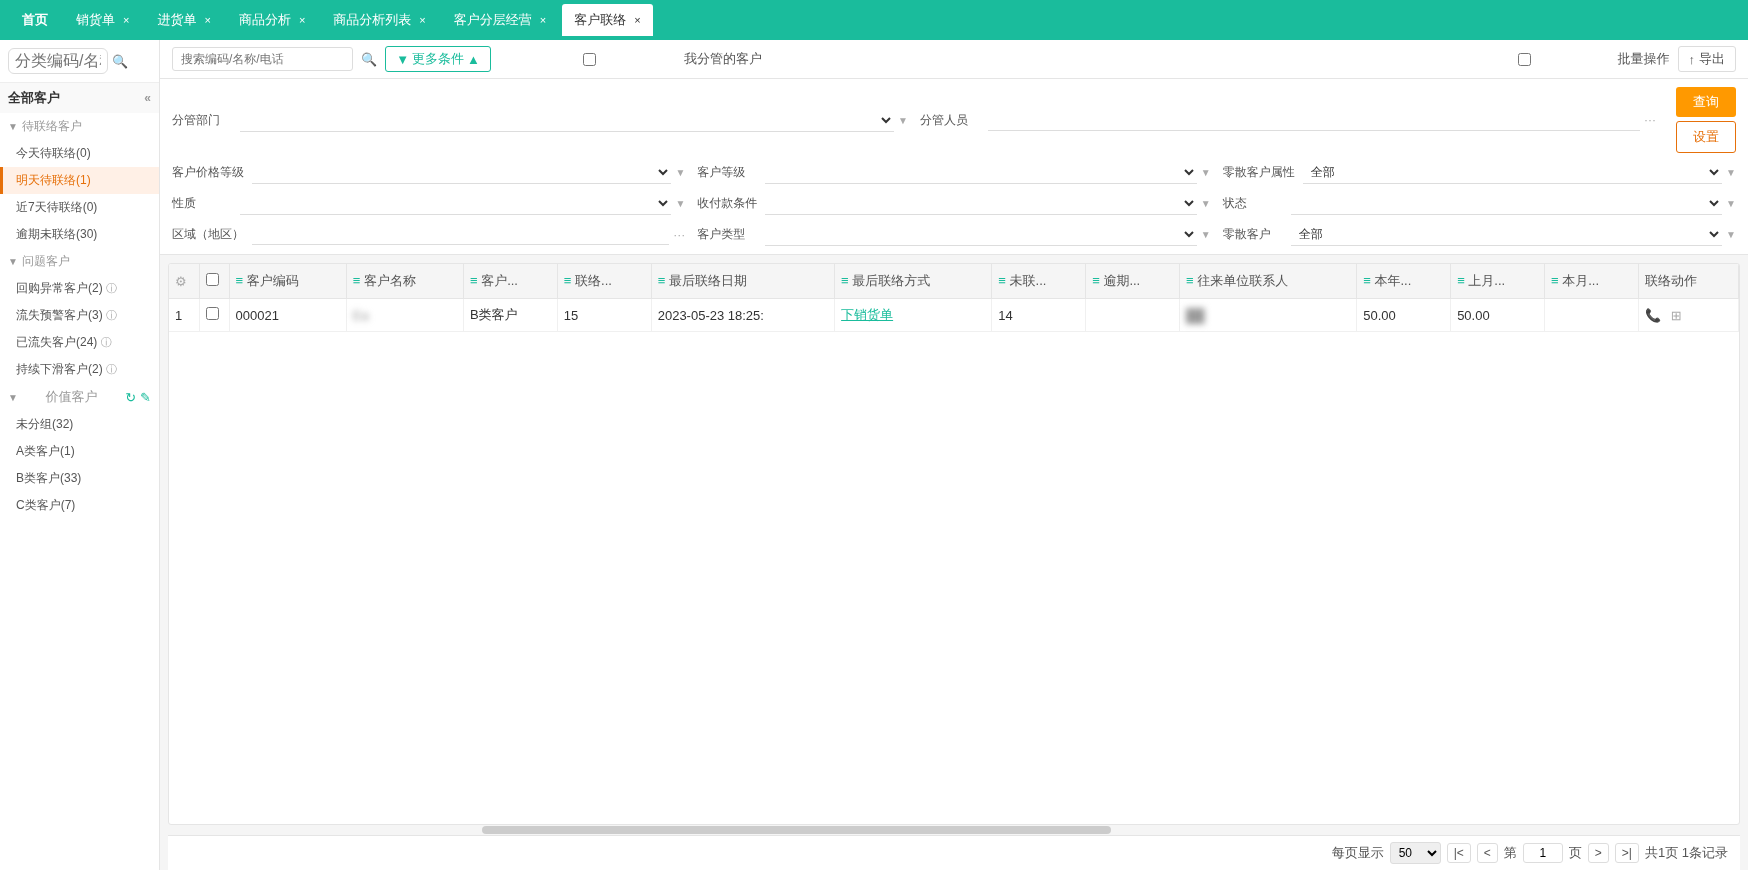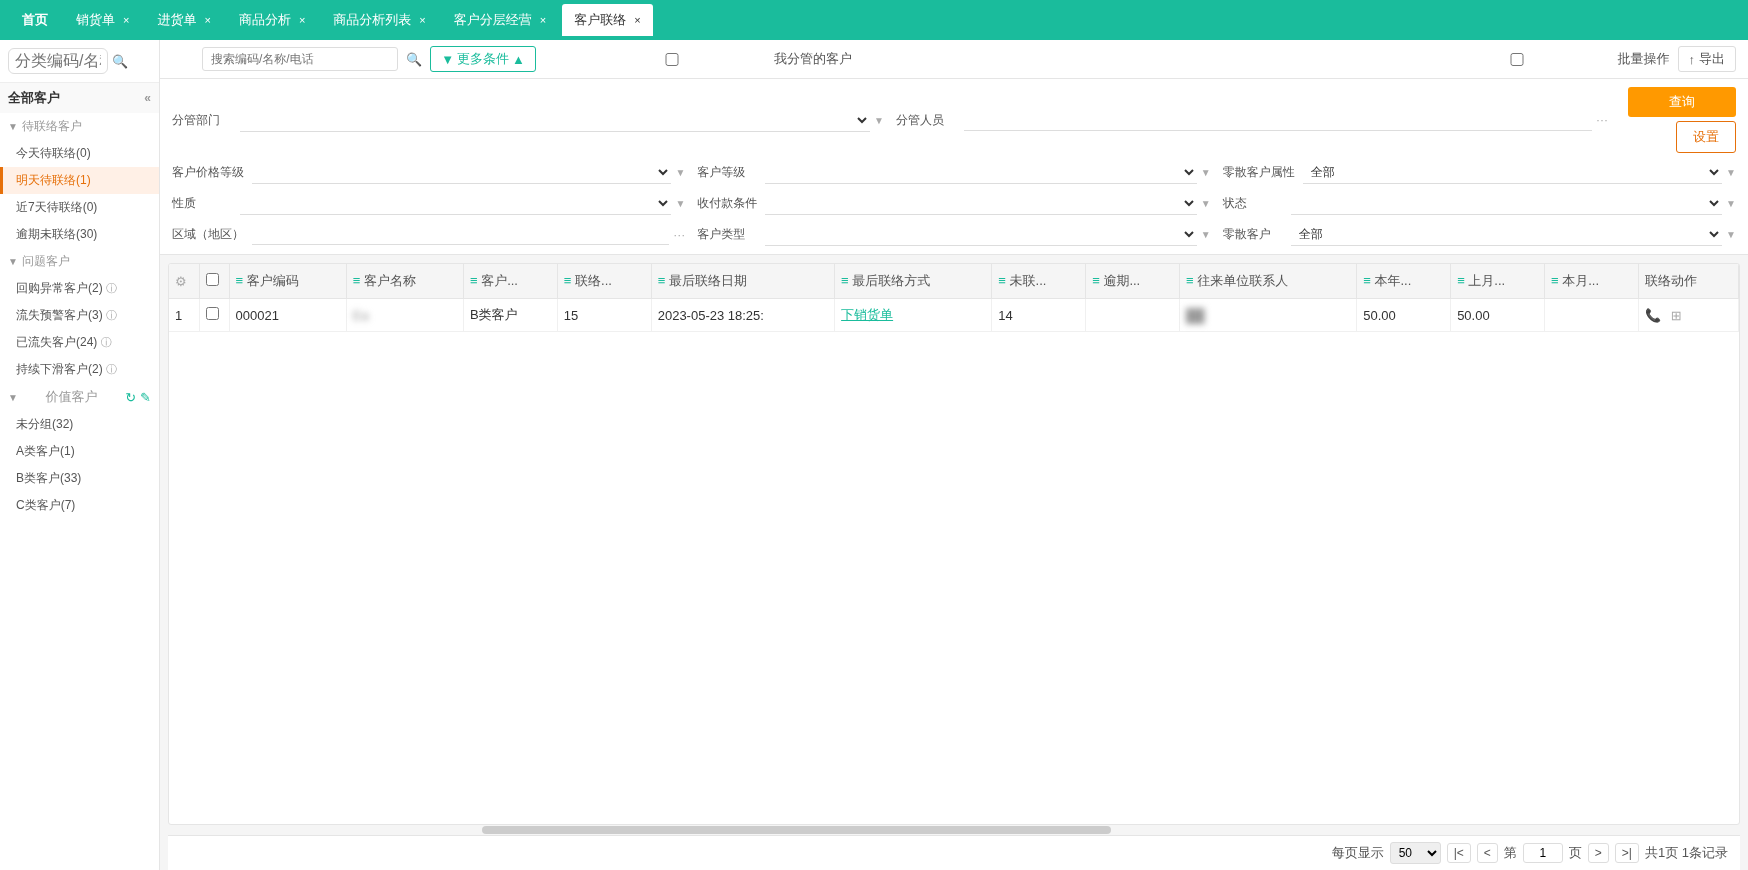--- a/index.html
+++ b/index.html
@@ -108,24 +108,23 @@
       padding: 6px 12px;
       display: flex;
       align-items: center;
       gap: 8px;
     }
     .filter-bar input {
       border: 1px solid #ddd;
       border-radius: 3px;
       padding: 4px 8px;
       font-size: 12px;
-      width: 196px;
+      width: 181px;
       outline: none;
       color: #aaa;
-      margin-left: 30px;
     }
     .filter-btn {
       background: none;
       border: 1px solid #1abc9c;
       color: #1abc9c;
       border-radius: 3px;
       padding: 3px 10px;
       cursor: pointer;
       font-size: 12px;
       display: flex;
@@ -195,21 +194,20 @@
       font-size: 13px;
     }
     .reset-btn {
       background: #fff;
       color: #e6700a;
       border: 1px solid #e6700a;
       border-radius: 3px;
       padding: 6px 16px;
       cursor: pointer;
       font-size: 13px;
-      margin-left: 48px;
     }
     .filter-actions {
       display: flex;
       flex-direction: column;
       gap: 4px;
       margin-left: 8px;
     }
 
     
     .table-container {

